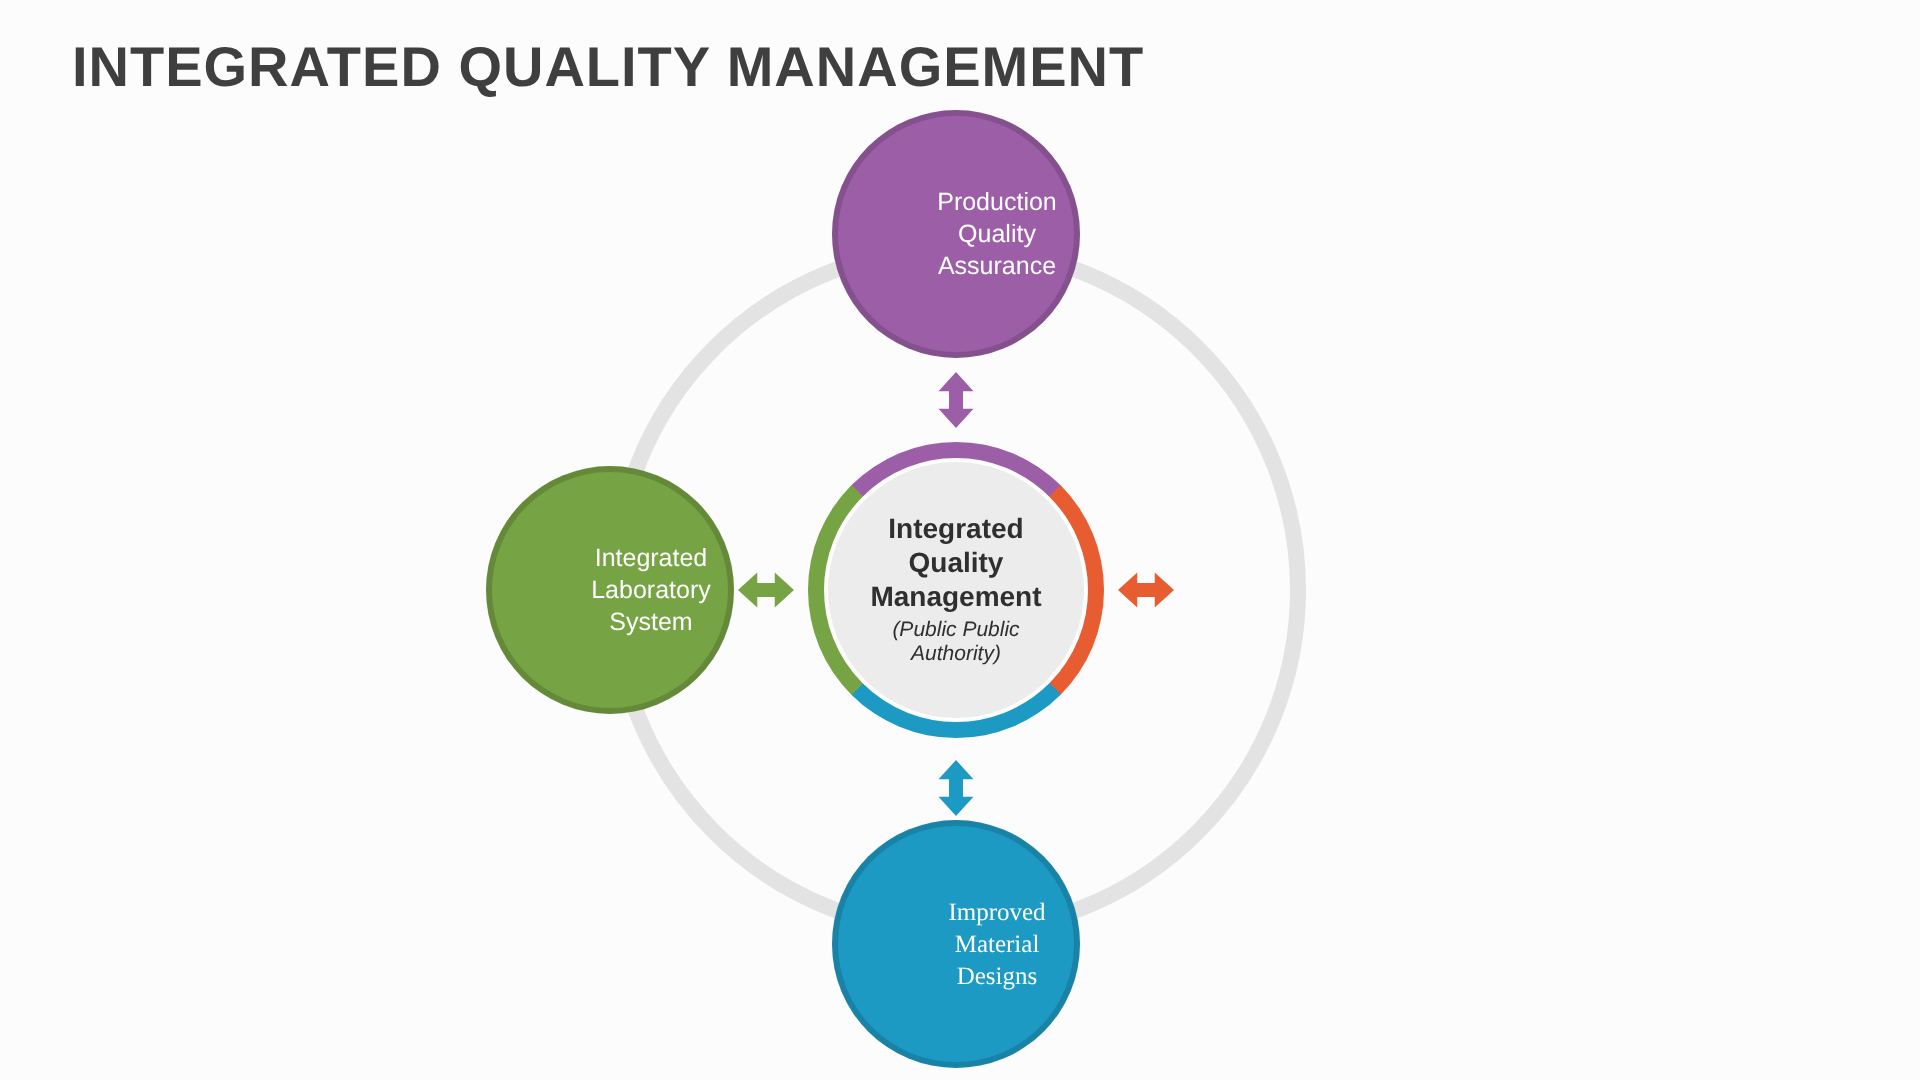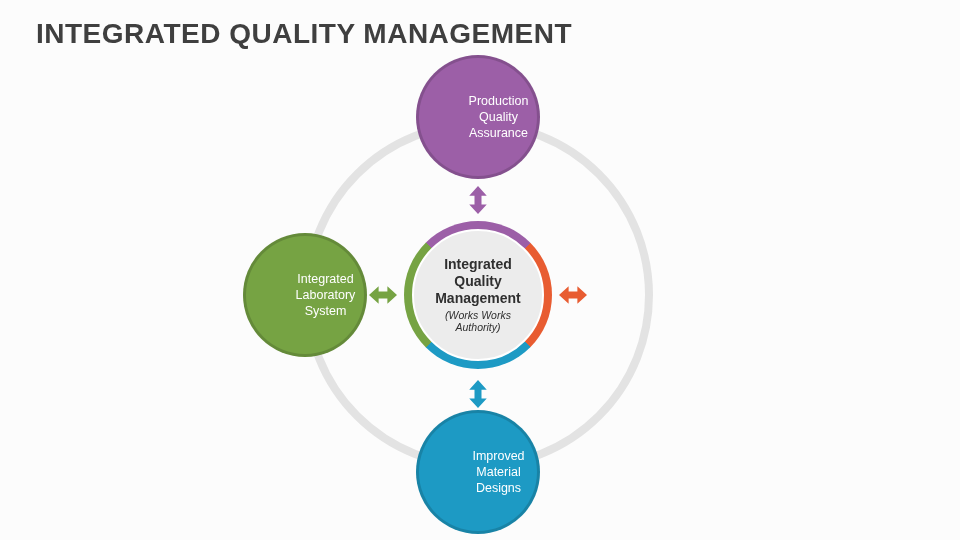--- a/index.html
+++ b/index.html
@@ -52,21 +52,21 @@
     padding: 0 6px;
     color: #ffffff;
     font-size: 12.5px;
     line-height: 1.3;
     font-weight: 400;
     margin-left: 41px;
   }
   .node-top    { left: 416px; top: 55px;  background: var(--purple); }
   .node-left   { left: 243px; top: 233px; background: var(--green);  }
   .node-right  { left: 595px; top: 233px; background: var(--orange); }
-  .node-bottom { left: 416px; top: 410px; background: var(--blue);   }
+  .node-bottom { left: 416px; top: 410px; background: var(--blue); font-family: Liberation Serif, serif;   }
 
   .center {
     position: absolute;
     left: 404px;
     top: 221px;
     width: 148px;
     height: 148px;
     border-radius: 50%;
     background: conic-gradient(from -45deg,
       var(--purple) 0 25%,
@@ -136,18 +136,18 @@
     <div class="node node-left">
       <span class="node-label">Integrated Laboratory System</span>
     </div>
     <div class="node node-bottom">
       <span class="node-label">Improved Material Designs</span>
     </div>
 
     <div class="center">
       <div class="center-inner">
         <div class="center-title">Integrated Quality Management</div>
-        <div class="center-subtitle">(Works Works Authority)</div>
+        <div class="center-subtitle">(Public Public Authority)</div>
       </div>
     </div>
 
   </div>
 </div>
 
 </body></html>

